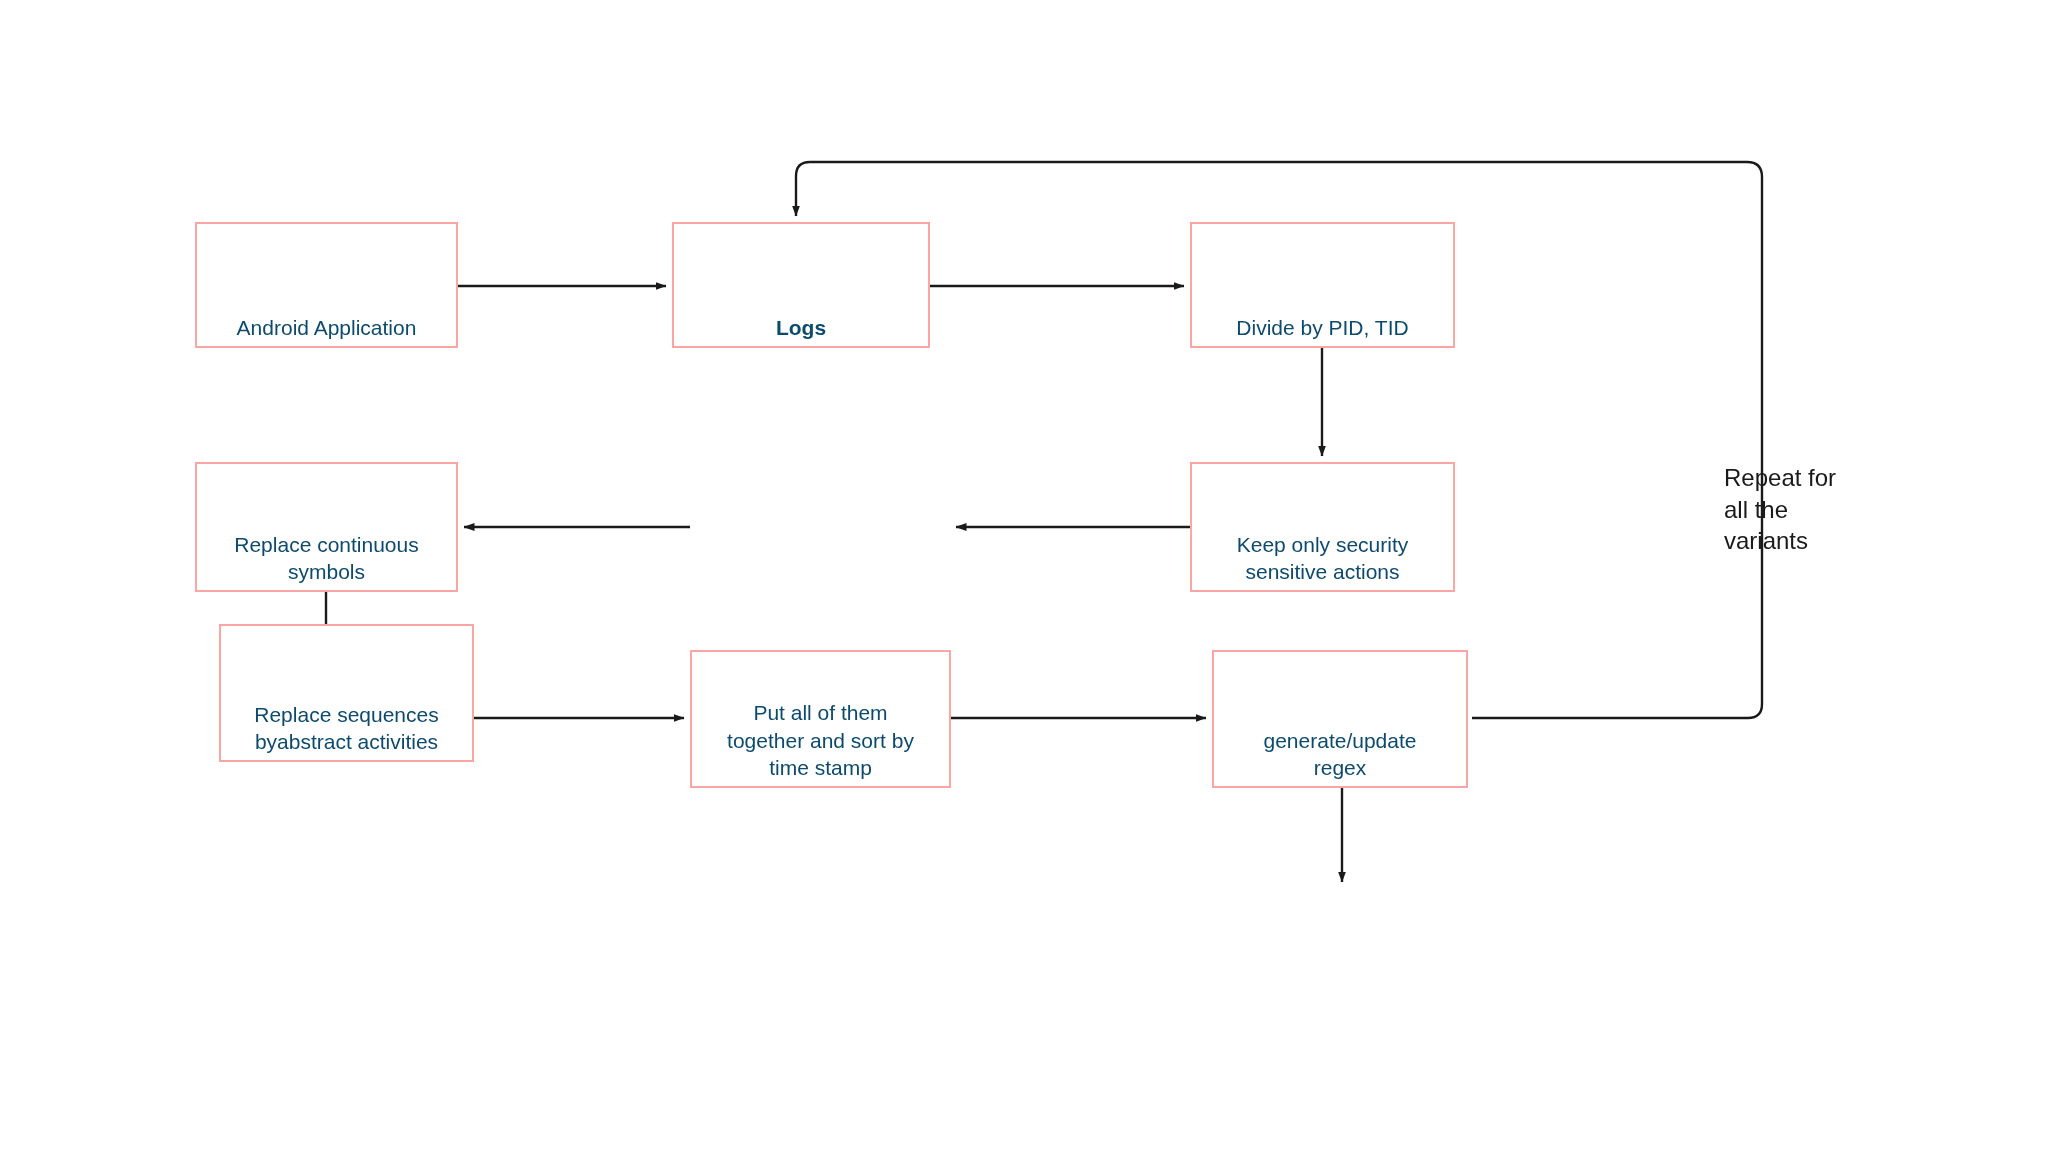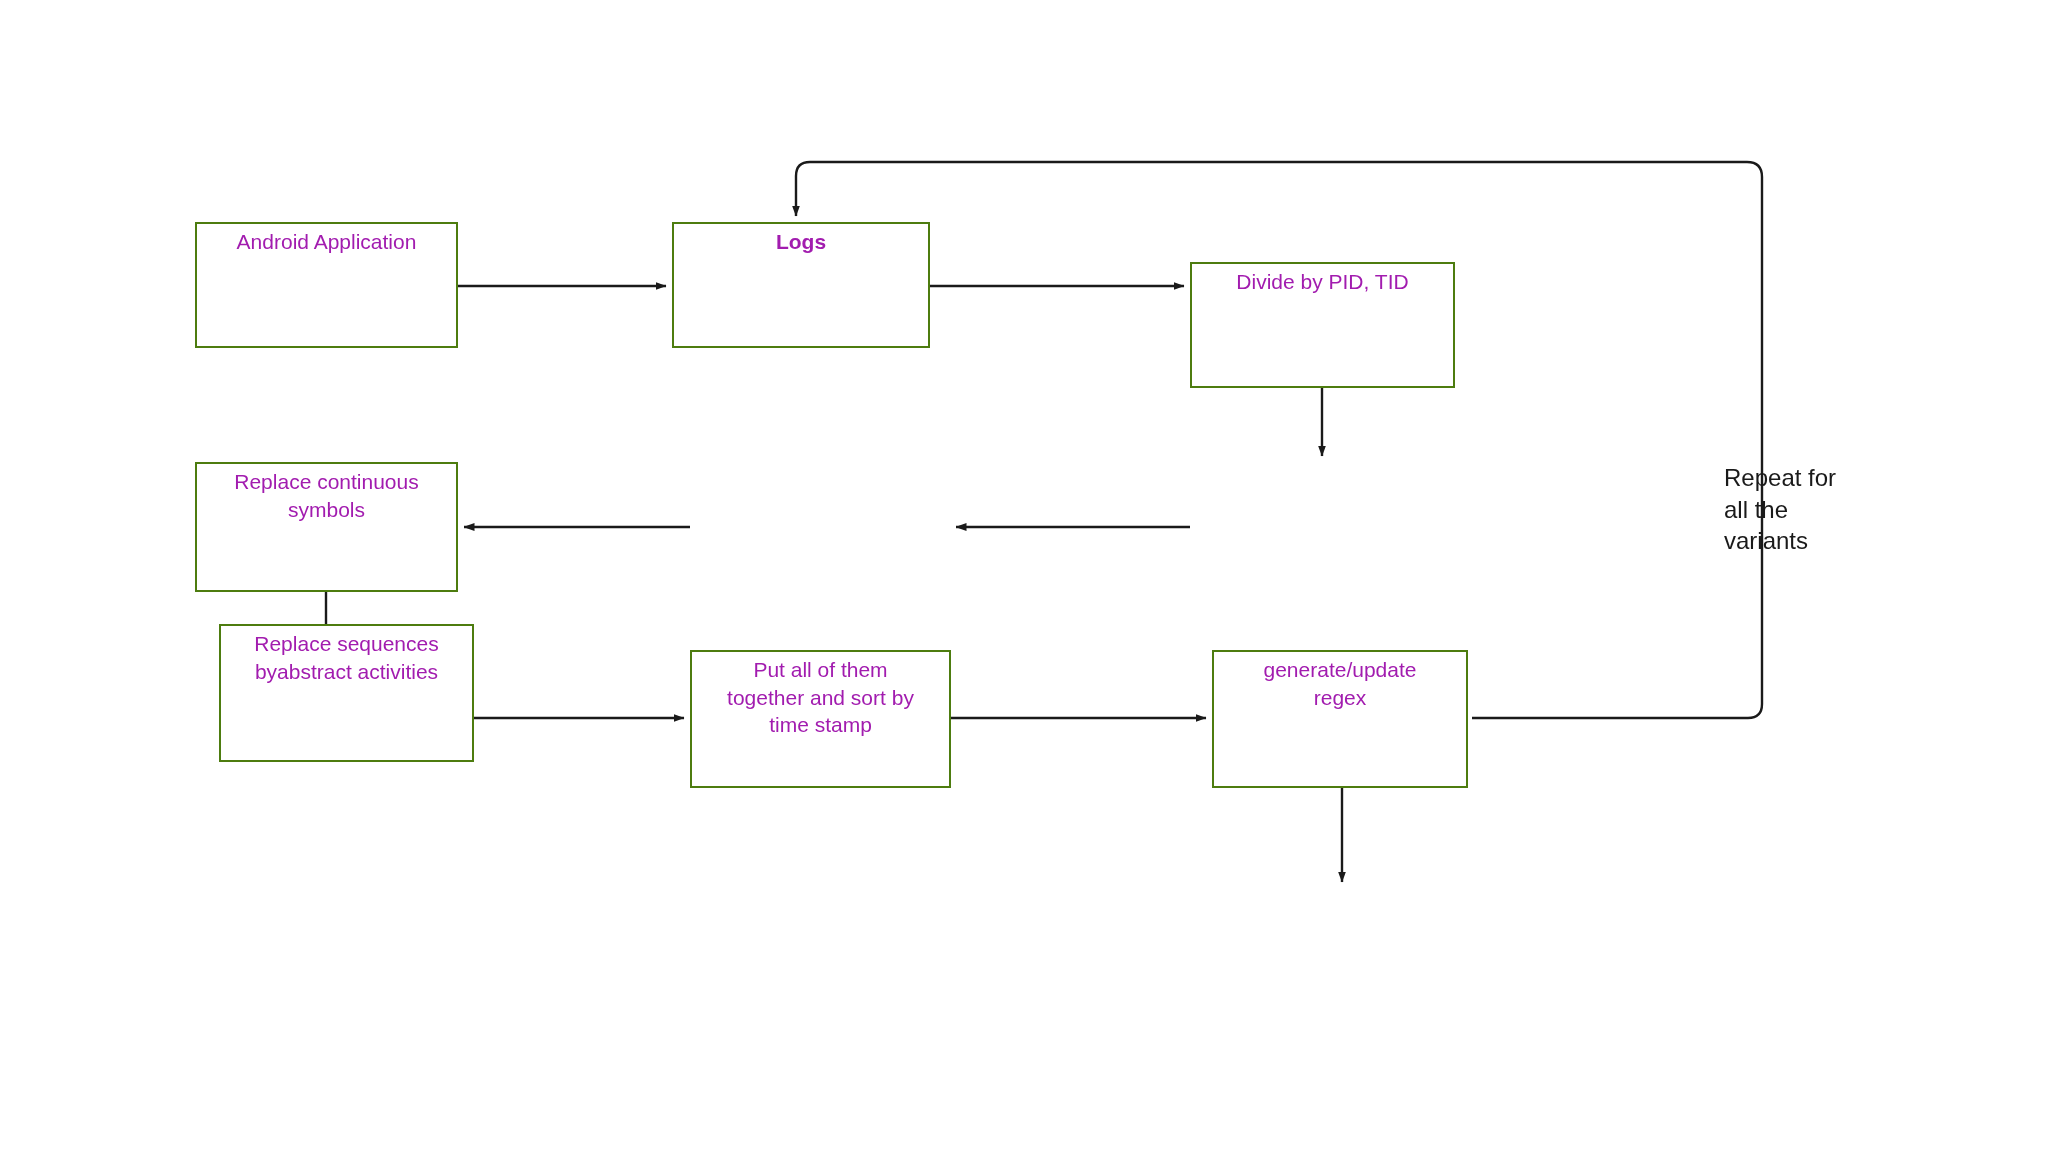--- a/index.html
+++ b/index.html
@@ -22,27 +22,27 @@
     position: absolute;
     left: 0;
     top: 0;
     width: 2048px;
     height: 1152px;
     pointer-events: none;
   }
   .node {
     position: absolute;
     box-sizing: border-box;
-    border: 2px solid #4d7c0f;
+    border: 2px solid #fca5a5;
     background: #ffffff;
     display: flex;
-    align-items: flex-start;
+    align-items: flex-end;
     justify-content: center;
     text-align: center;
-    color: #a21caf;
+    color: #0c4a6e;
     font-size: 21px;
     line-height: 1.32;
     padding: 4px 10px;
   }
   .node .label {
     display: block;
     white-space: pre-line;
   }
   .free-label {
     position: absolute;
@@ -87,24 +87,28 @@
   </svg>
 
   <div class="node" style="left:195px; top:222px; width:263px; height:126px;">
     <span class="label">Android Application</span>
   </div>
 
   <div class="node" style="left:672px; top:222px; width:258px; height:126px;font-weight:bold;">
     <span class="label">Logs</span>
   </div>
 
-  <div class="node" style="left:1190px; top:222px; width:265px; height:126px;margin-top:40px;">
+  <div class="node" style="left:1190px; top:222px; width:265px; height:126px;">
     <span class="label">Divide by PID, TID</span>
   </div>
 
+  <div class="node" style="left:1190px; top:462px; width:265px; height:130px;">
+    <span class="label">Keep only security
+sensitive actions</span>
+  </div>
 
 
   <div class="node" style="left:195px; top:462px; width:263px; height:130px;">
     <span class="label">Replace continuous
 symbols</span>
   </div>
 
   <div class="node" style="left:195px; top:624px; width:255px; height:138px;margin-left:24px;">
     <span class="label">Replace sequences
 byabstract activities</span>

